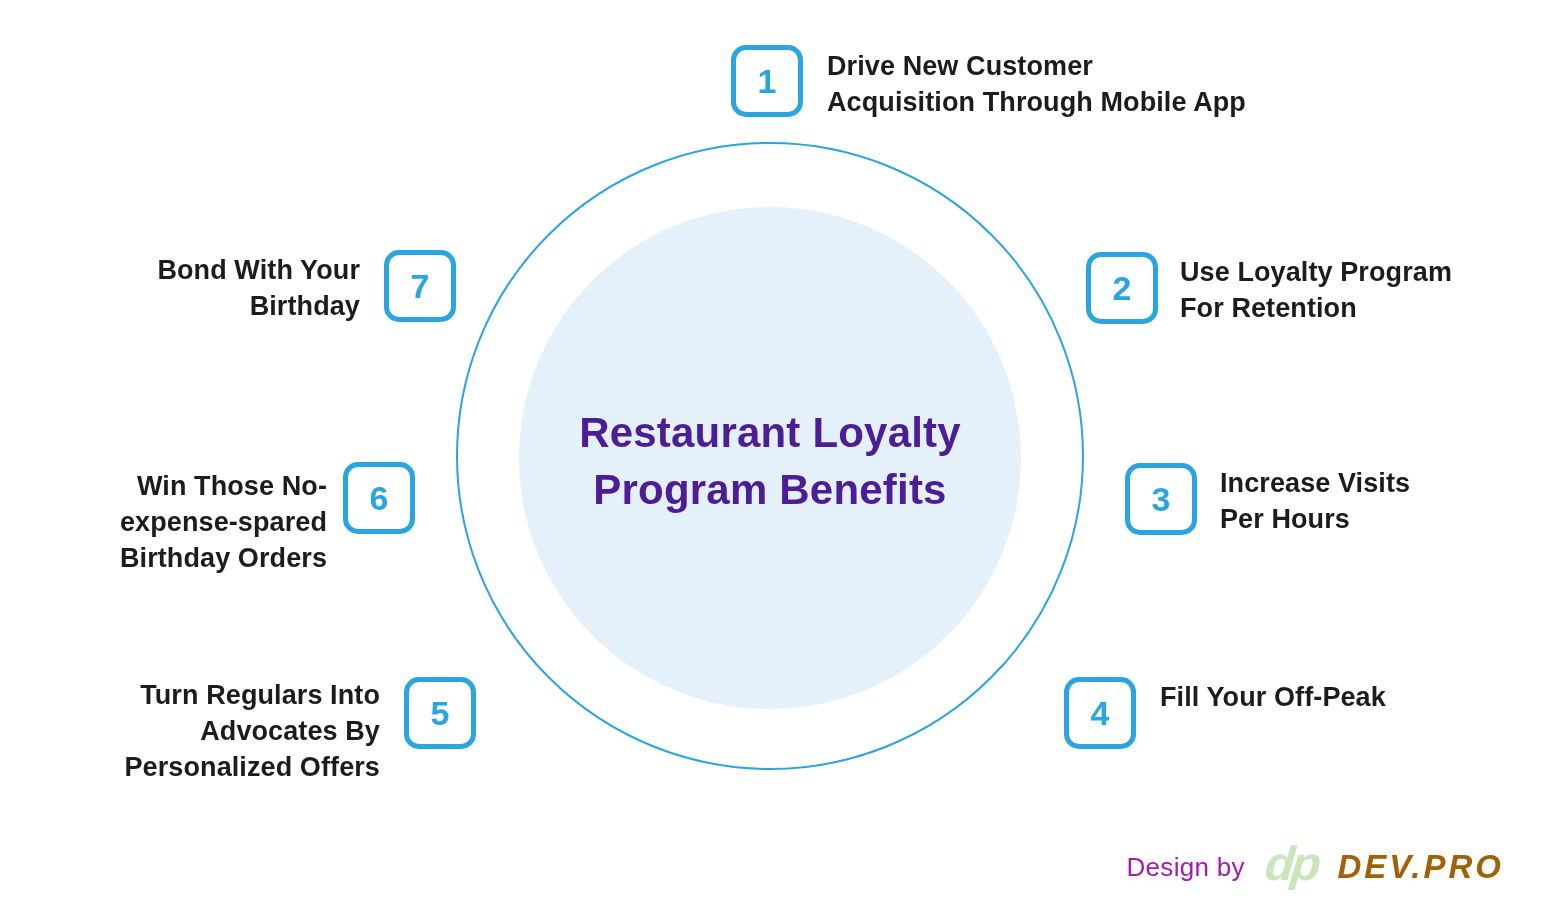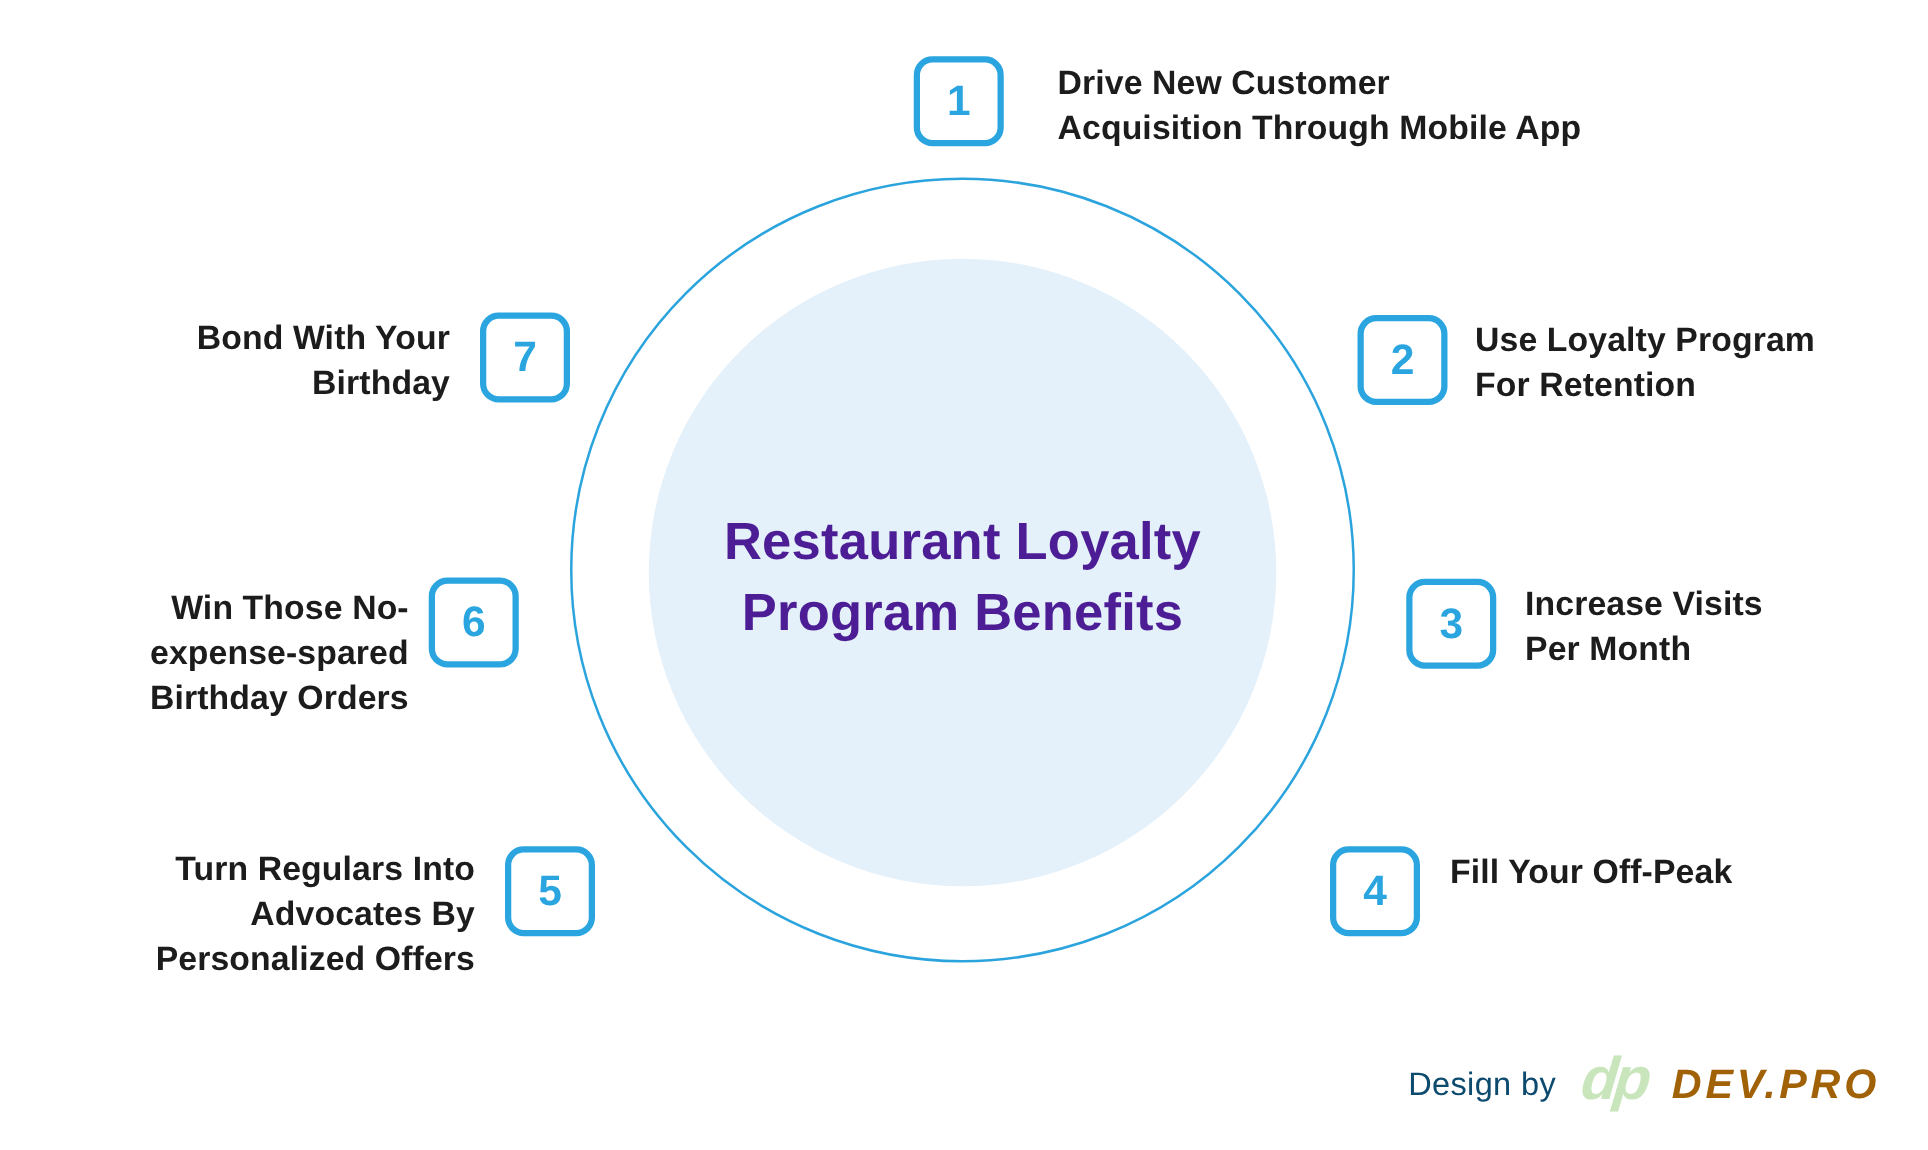--- a/index.html
+++ b/index.html
@@ -77,41 +77,41 @@
   .item-label {
     position: absolute;
     font-size: 27px;
     line-height: 36px;
     font-weight: 700;
     color: #1c1c1c;
     letter-spacing: 0.1px;
     white-space: nowrap;
   }
   .item-label.align-right { text-align: right; }
-  .label-1 { left: 827px;  top: 48px; margin-left: 19px; }
+  .label-1 { left: 827px;  top: 48px; }
   .label-2 { left: 1180px; top: 254px; }
   .label-3 { left: 1220px; top: 465px; }
   .label-4 { left: 1160px; top: 679px; }
   .label-5 { right: 1162px; top: 677px; }
   .label-6 { right: 1215px; top: 468px; }
   .label-7 { right: 1182px; top: 252px; }
 
   
   .footer {
     position: absolute;
     right: 38px;
     top: 841px;
     height: 52px;
     display: flex;
     align-items: center;
     gap: 20px;
   }
   .design-by {
     font-size: 26px;
-    color: #0c4a6e;
+    color: #a21caf;
     letter-spacing: 0.3px;
   }
   .dp-logo {
     font-size: 48px;
     font-weight: 800;
     font-style: italic;
     color: #c9e5bc;
     letter-spacing: -3px;
     transform: skewX(-6deg);
     line-height: 1;
@@ -149,21 +149,21 @@
 <div class="item-label label-2">
   <div>Use Loyalty Program</div>
   <div>For Retention</div>
 </div>
 
 <div class="num-box box-3">
   <span>3</span>
 </div>
 <div class="item-label label-3">
   <div>Increase Visits</div>
-  <div>Per Month</div>
+  <div>Per Hours</div>
 </div>
 
 <div class="num-box box-4">
   <span>4</span>
 </div>
 <div class="item-label label-4">
   <div>Fill Your Off-Peak</div>
 </div>
 
 <div class="num-box box-5">

